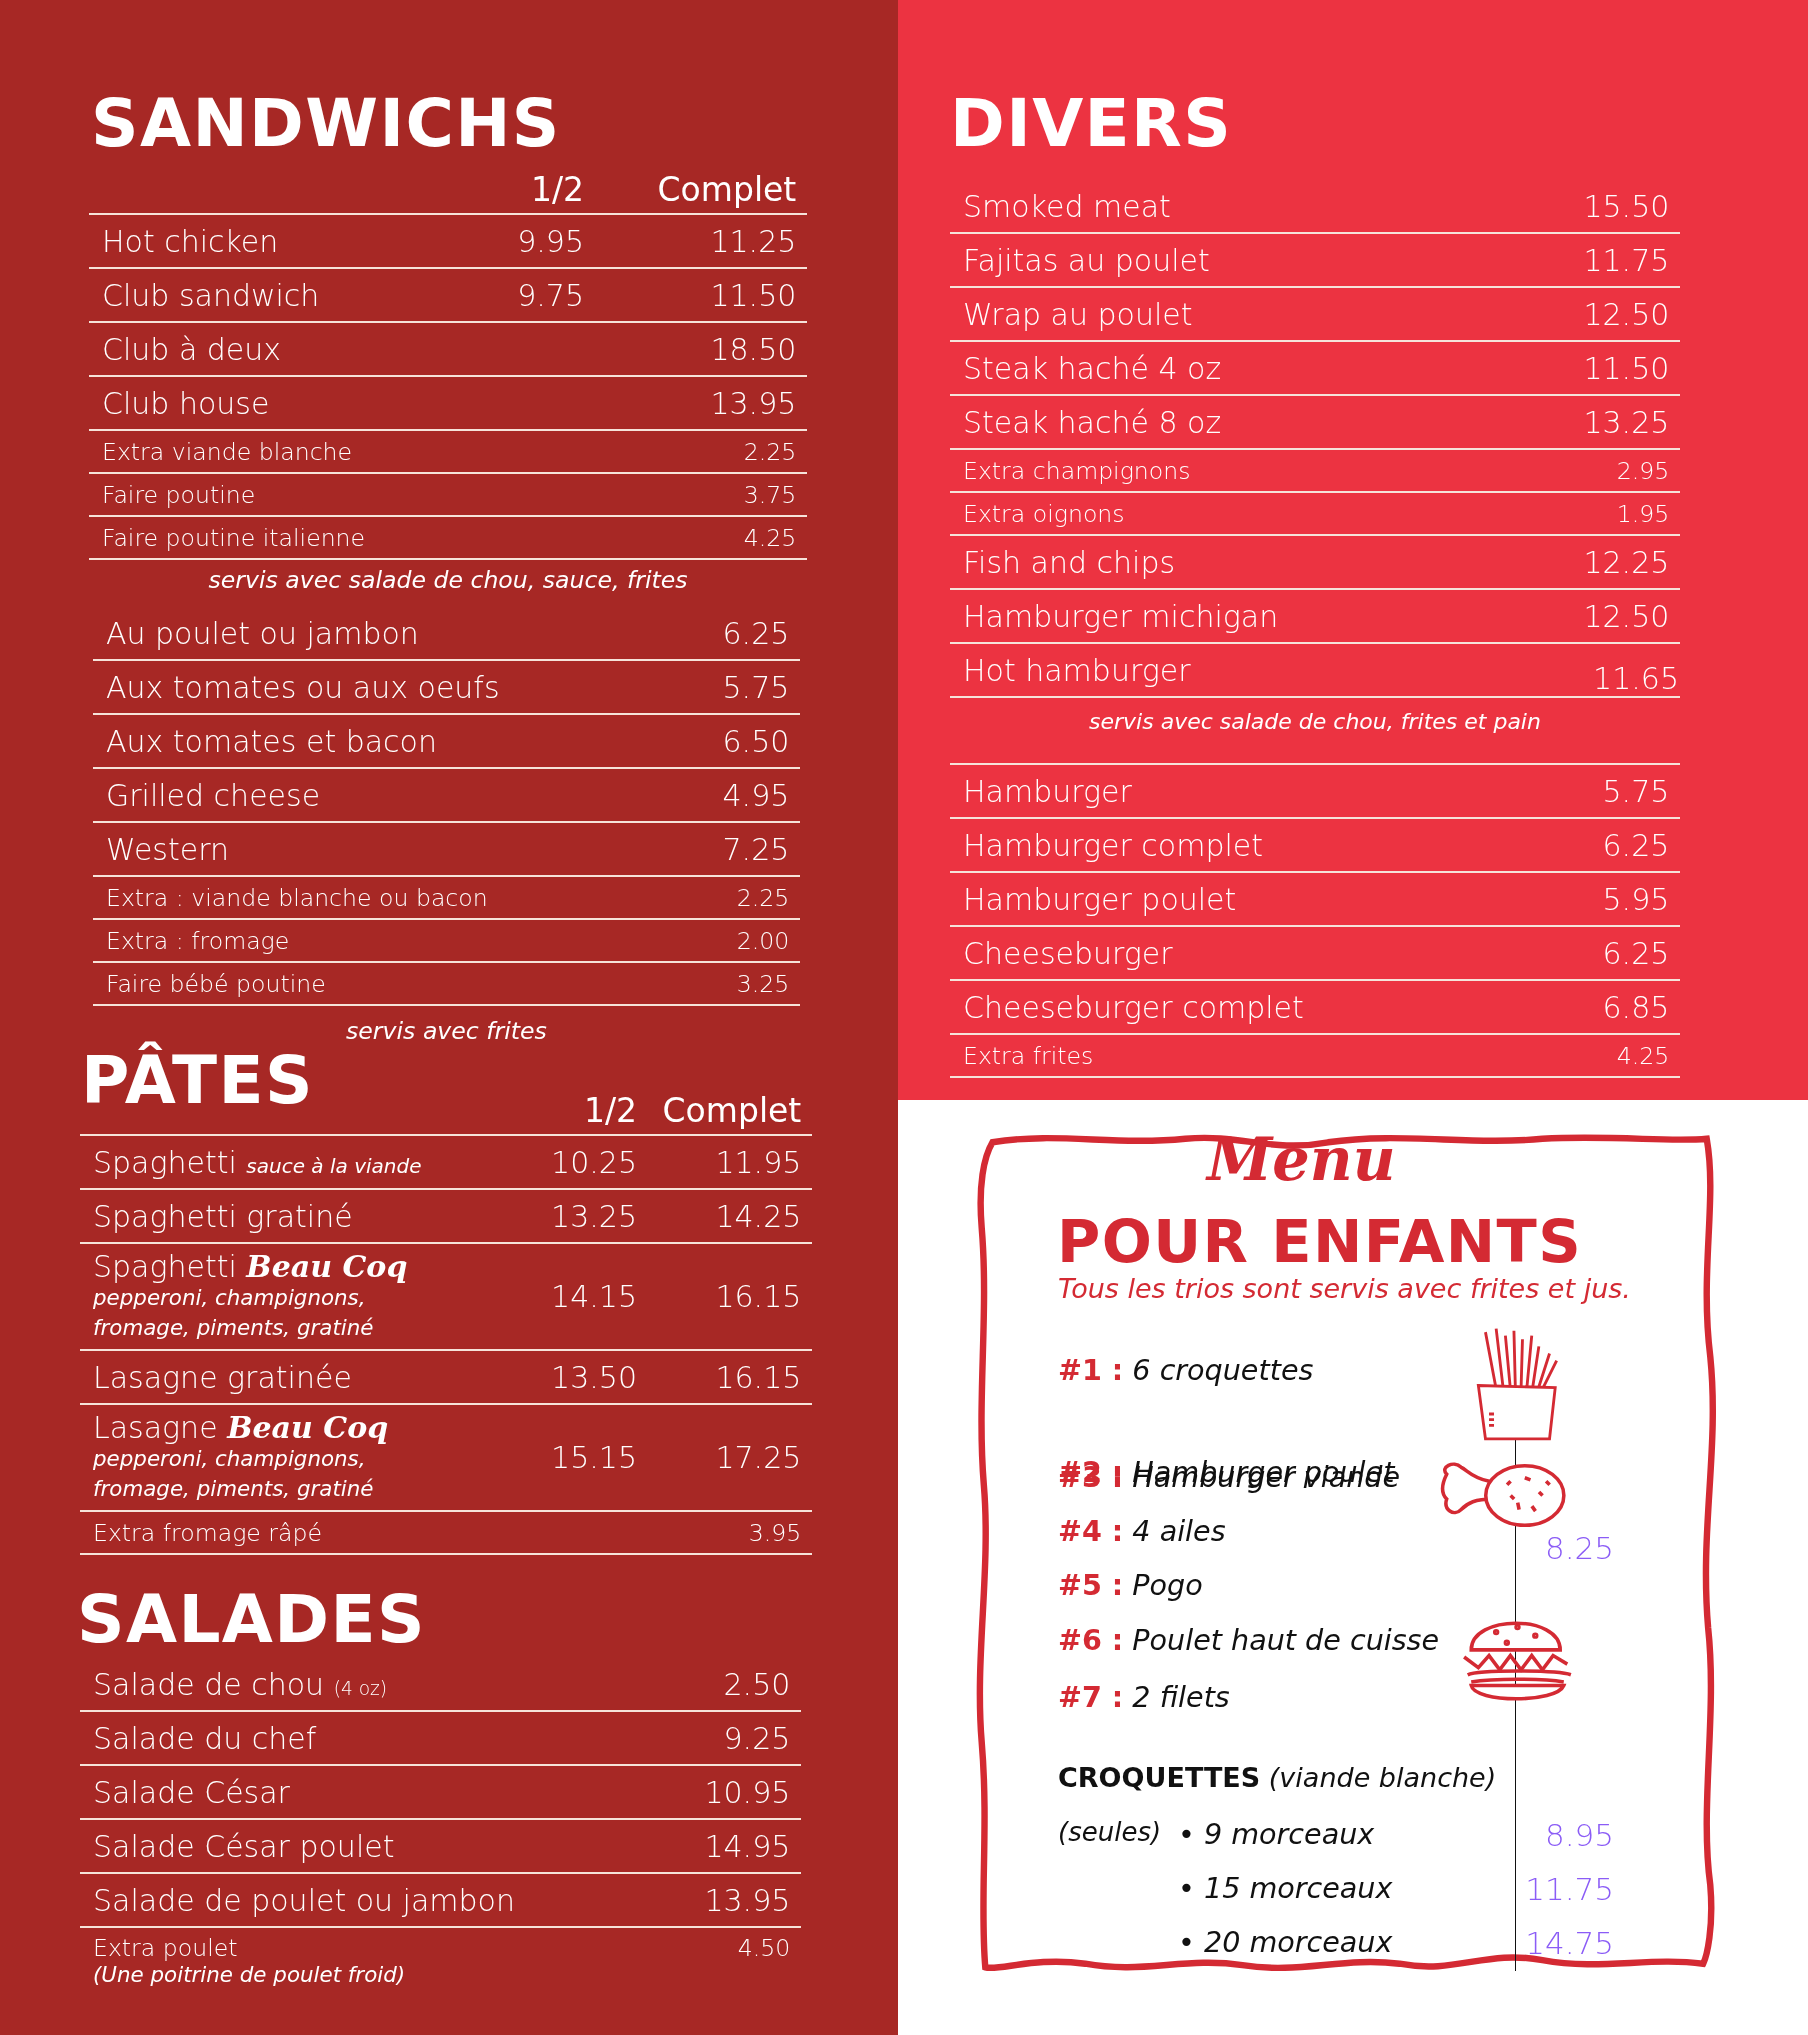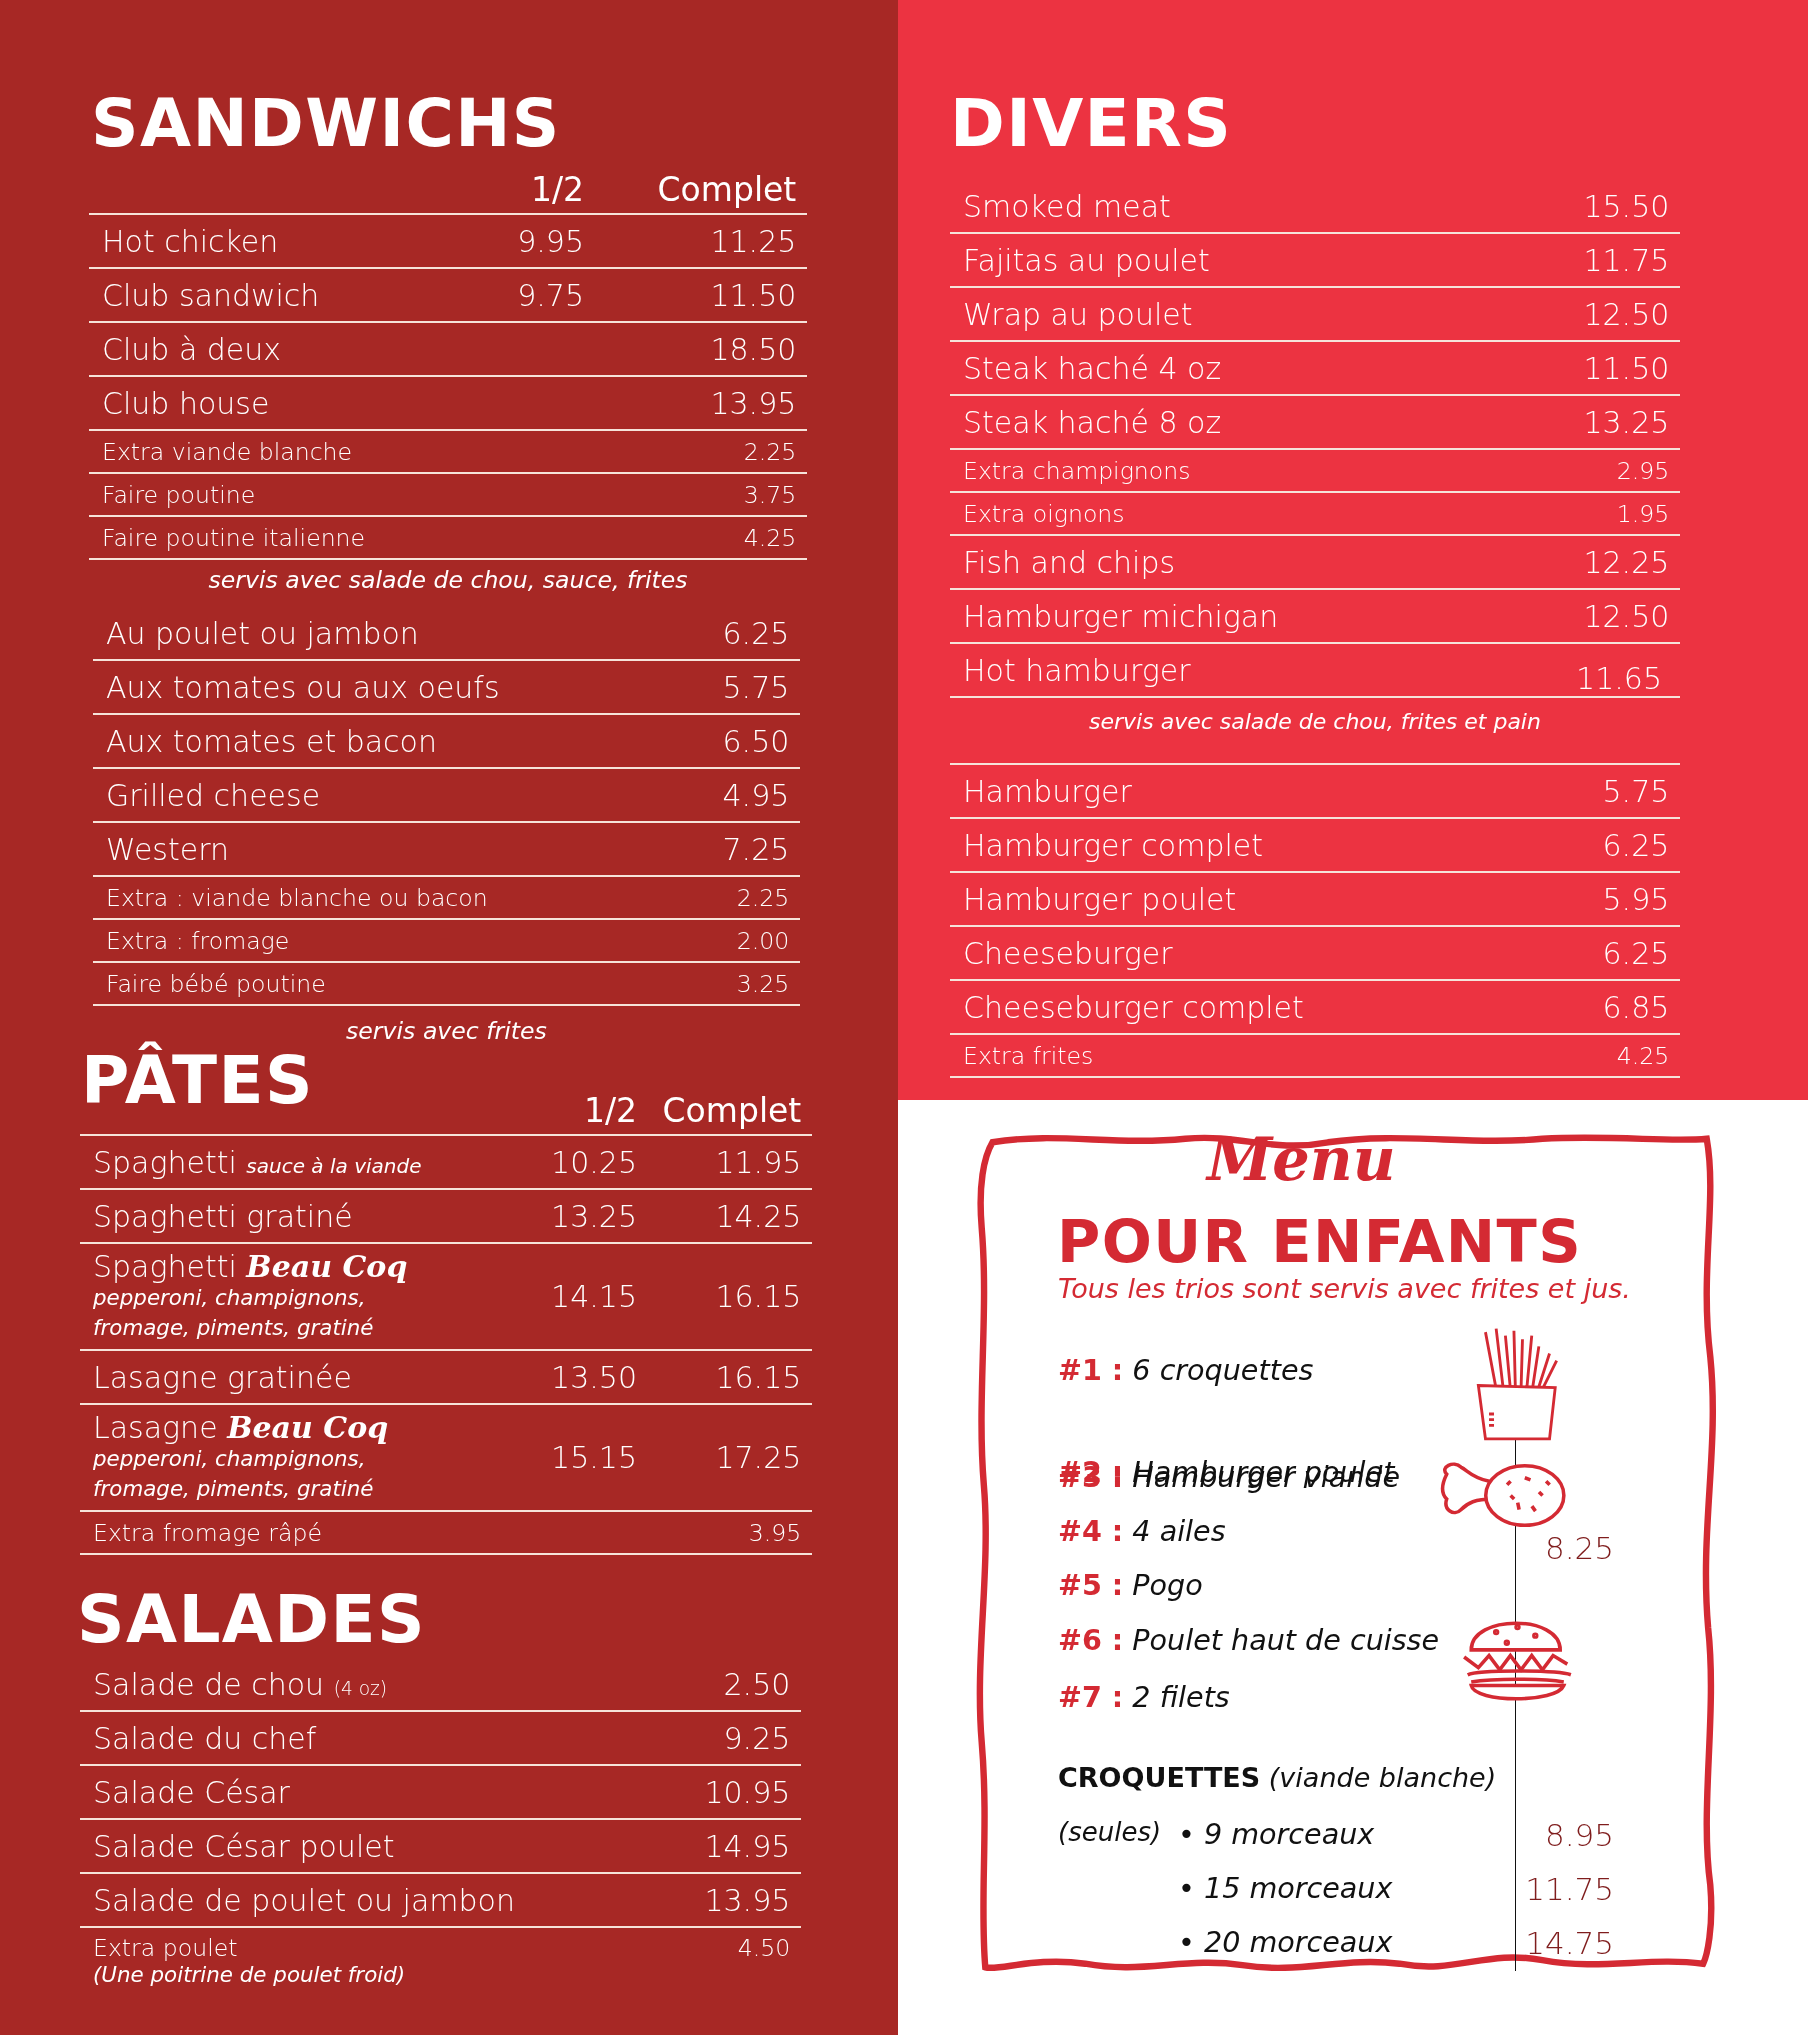--- a/index.html
+++ b/index.html
@@ -47,21 +47,21 @@
   }
   .kids-sub {
     position: absolute; left: 1058px; top: 1273px; font-style: italic; font-size: 27px;
     color: #D42A33; font-weight: 300;
   }
   .trio {
     position: absolute; left: 1058px; font-size: 28.6px; font-style: italic; color: #111; font-weight: 300;
     white-space: nowrap;
   }
   .trio .num { color: #D42A33; font-weight: bold; font-style: normal; }
-  .kids-price { position: absolute; font-size: 31px; color: #7f1d1d; font-weight: 300; text-align: right; width: 114px; }
+  .kids-price { position: absolute; font-size: 31px; color: #8b5cf6; font-weight: 300; text-align: right; width: 114px; }
   .vline { position: absolute; left: 1515px; top: 1357px; width: 1.4px; height: 614px; background: #111; }
 </style>
 </head>
 <body>
 
 <div class="panel-left"></div>
 <div class="panel-right"></div>
 <div class="panel-white"></div>
 
 <div class="heading" style="left:91px; top:91px; font-size:66px;">SANDWICHS</div>
@@ -246,21 +246,21 @@
   <div class="row big">
       <span class="name">Fish and chips</span>
       <span class="full" style="right:10.7px;">12.25</span>
     </div>
   <div class="row big">
       <span class="name">Hamburger michigan</span>
       <span class="full" style="right:10.7px;">12.50</span>
     </div>
   <div class="row big">
       <span class="name">Hot hamburger</span>
-      <span class="full" style="right:18px;margin-top:16px;">11.65</span>
+      <span class="full" style="right:1px;margin-top:16px;">11.65</span>
     </div>
   <div class="note" style="height:47px; line-height:47px; font-size:22px;">servis avec salade de chou, frites et pain</div>
   <div style="height:20px; border-bottom:2.1px solid #F6E3DA;"></div>
   <div class="row big">
       <span class="name">Hamburger</span>
       <span class="full" style="right:10.7px;">5.75</span>
     </div>
   <div class="row big">
       <span class="name">Hamburger complet</span>
       <span class="full" style="right:10.7px;">6.25</span>

